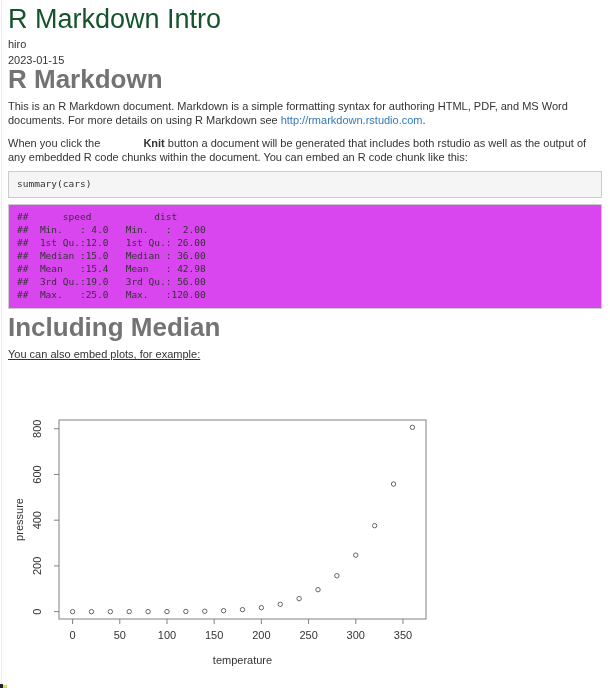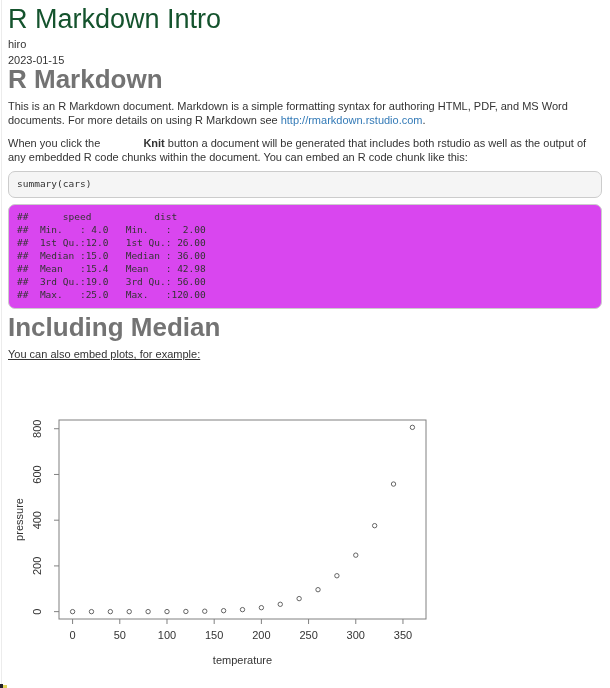--- a/index.html
+++ b/index.html
@@ -16,21 +16,21 @@
   h2.section{font-size:26px;line-height:24px;font-weight:700;color:#737373;margin:0 0 8px 0;}
   h2.section.plots{margin-top:6px;}
   p.body{font-size:11px;line-height:14px;margin:0 0 9px 0;color:#333;}
   p.body.knit{margin-bottom:7px;}
   p.body.caption{margin-bottom:5px;text-decoration:underline;}
   a.doc-link{color:#337ab7;text-decoration:none;cursor:pointer;}
   strong{font-weight:bold;margin-left:40px;}
   pre{
     font-family:"Liberation Mono","DejaVu Sans Mono",monospace;
     font-size:9.5px;line-height:12px;color:#333;
-    border:1px solid #ccc;border-radius:7px;
+    border:1px solid #ccc;border-radius:0;
     padding:6px 8px;margin:0 0 6px 0;white-space:pre;overflow:hidden;
   }
   pre.code{background:#f5f5f5;}
   pre.output{background:#d946ef;}
   .figure{margin:0;}
   svg text{font-family:"Liberation Sans",sans-serif;font-size:11px;fill:#333;}
   .corner-dark{position:absolute;left:0;bottom:0;width:3px;height:4px;background:#22222a;}
   .corner-yellow{position:absolute;left:3px;bottom:0;width:4px;height:3px;background:#e0d45a;}
 </style>
 </head>

